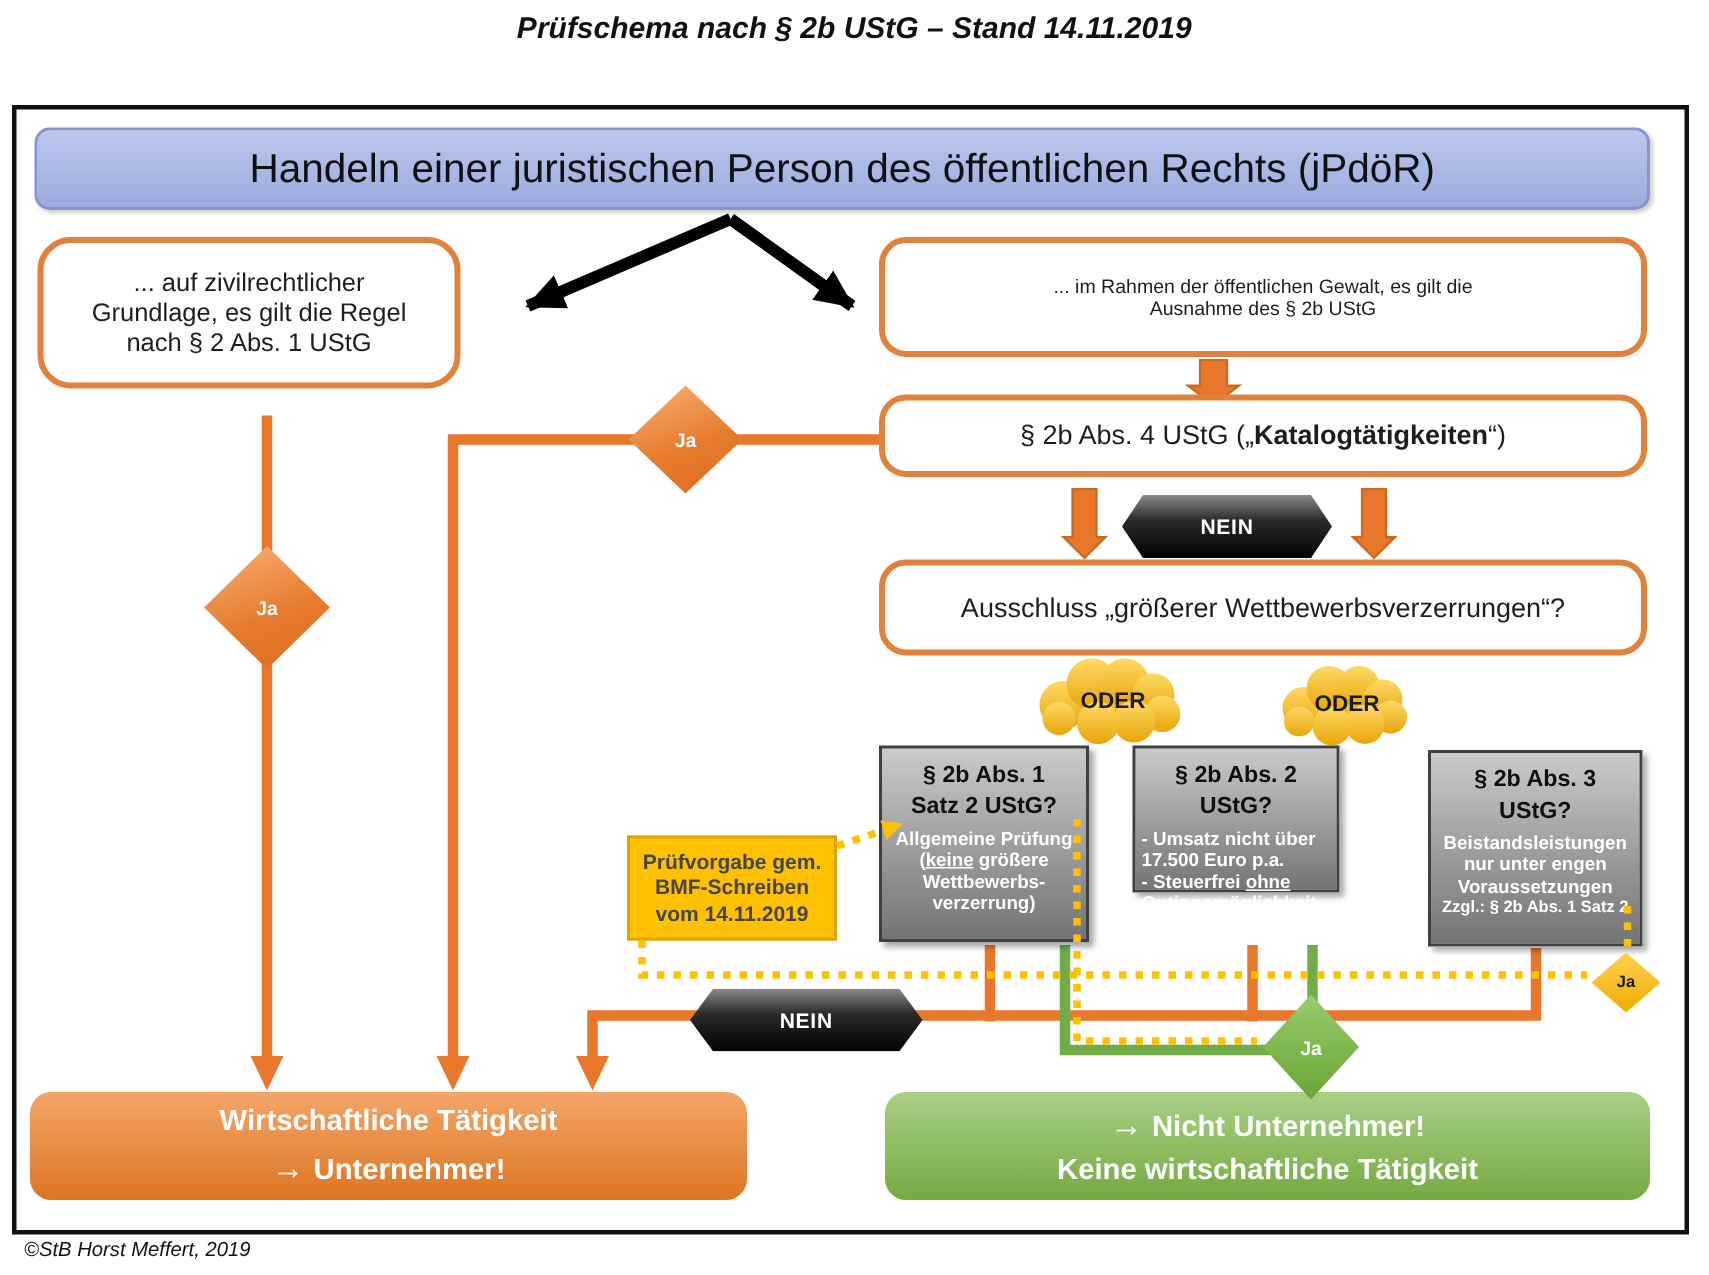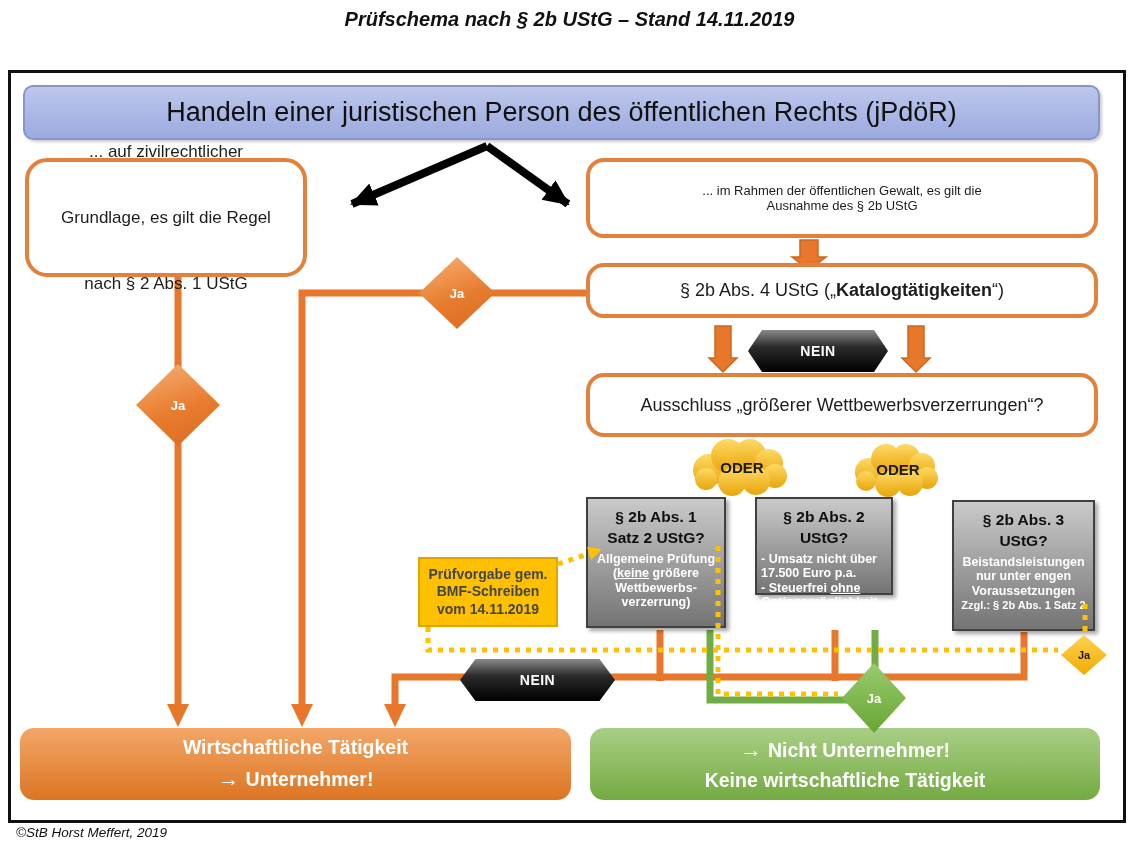--- a/index.html
+++ b/index.html
@@ -33,21 +33,21 @@
        display:flex;align-items:center;justify-content:center;color:#fff;font-weight:bold;
        font-size:14px;letter-spacing:.5px;z-index:4;}
   .dia{clip-path:polygon(50% 0,100% 50%,50% 100%,0 50%);display:flex;align-items:center;
        justify-content:center;font-weight:bold;z-index:4;}
   .dia.orange{background:linear-gradient(160deg,#f4a869 10%,#e87c2e 55%,#d96b1e);color:#fff;font-size:13px;}
   .dia.green{background:linear-gradient(180deg,#98cb6d,#68a634);color:#fff;font-size:13px;}
   .dia.yellow{background:linear-gradient(180deg,#ffd150,#f0ac00);color:#1a1a1a;font-size:11px;}
   .odertxt{width:90px;text-align:center;font-size:15px;font-weight:bold;color:#1a1a1a;z-index:4;}
   .result{border-radius:14px;display:flex;flex-direction:column;align-items:center;
           justify-content:center;color:#fff;font-weight:bold;font-size:19.5px;line-height:1.5;z-index:2;}
-  .result.orange{left:20px;top:728px;width:551px;height:72px;
+  .result.orange{left:20px;top:728px;width:478px;height:72px;
                  background:linear-gradient(180deg,#f3a668,#dc7522);justify-content:center;}
   .result.green{left:590px;top:728px;width:510px;height:72px;
                 background:linear-gradient(180deg,#a9cf86,#74aa41);}
   .result .arrowglyph{font-size:22px;margin-right:6px;}
   .footer{left:16px;top:825px;font-size:13.5px;color:#111;z-index:5;font-style:italic;}
 </style>
 </head>
 <body>
 
 <div class="canvas">
@@ -120,21 +120,21 @@
         <circle cx="910" cy="483" r="13"></circle>
       <circle cx="888" cy="484" r="13"></circle>
         <circle cx="866" cy="481" r="10"></circle>
     </g>
   </svg>
 
   <div class="abs headerbox">
     <span>Handeln einer juristischen Person des öffentlichen Rechts (jPdöR)</span>
   </div>
 
-  <div class="abs wbox" style="left:25px;top:158px;width:282px;height:119px;border-radius:22px;font-size:17px;gap:46px;">
+  <div class="abs wbox" style="left:25px;top:158px;width:282px;height:101px;border-radius:22px;font-size:17px;">
     <span class="ln">... auf zivilrechtlicher</span>
     <span class="ln">Grundlage, es gilt die Regel</span>
     <span class="ln">nach § 2 Abs. 1 UStG</span>
   </div>
 
   <div class="abs wbox" style="left:586px;top:158px;width:512px;height:80px;font-size:13px;">
     <span class="ln">... im Rahmen der öffentlichen Gewalt, es gilt die</span>
     <span class="ln">Ausnahme des § 2b UStG</span>
   </div>
 

